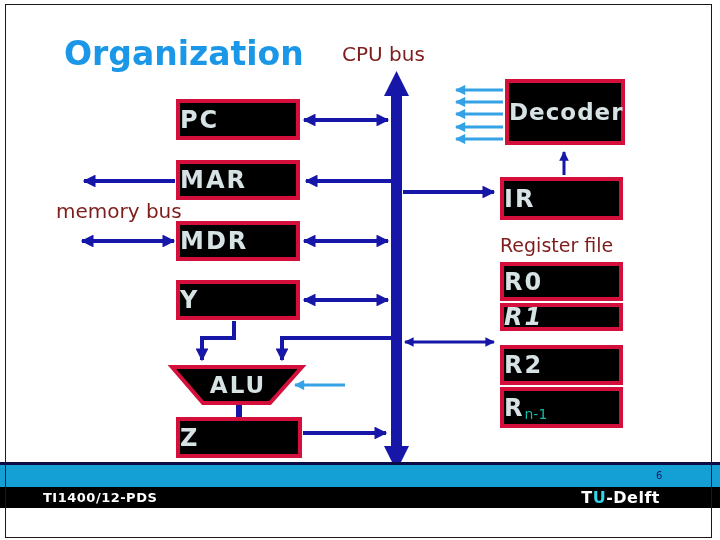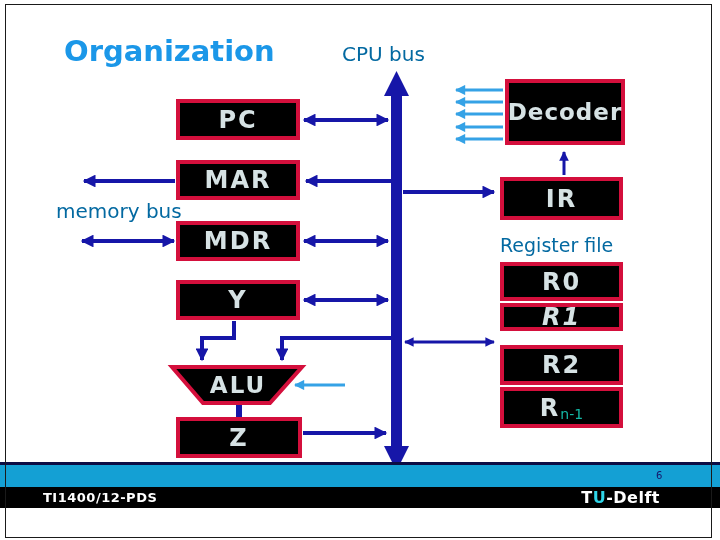--- a/index.html
+++ b/index.html
@@ -3,27 +3,27 @@
 <meta charset="utf-8">
 <style>
   html,body{margin:0;padding:0;background:#fff;}
   #slide{
     position:relative;width:720px;height:540px;background:#ffffff;overflow:hidden;
     font-family:"DejaVu Sans","Liberation Sans",sans-serif;
   }
   
   .dbox{
     position:absolute;background:#000;border:4px solid #d40f3c;box-sizing:border-box;
-    display:flex;align-items:center;justify-content:center;
+    display:flex;align-items:center;justify-content:flex-start;
     color:#d6e2e4;font-weight:bold;font-size:24px;letter-spacing:2px;z-index:2;
   }
   .dbox .sub{font-size:14px;font-weight:normal;color:#14b8a6;letter-spacing:0;align-self:flex-end;margin-bottom:2px;}
   
-  .bluelab{position:absolute;color:#0369a1;font-size:20px;z-index:2;white-space:nowrap;}
-  .title{position:absolute;left:64px;top:34px;color:#1b97e8;font-size:29px;font-weight:bold;z-index:2;white-space:nowrap;}
+  .bluelab{position:absolute;color:#7f1d1d;font-size:20px;z-index:2;white-space:nowrap;}
+  .title{position:absolute;left:64px;top:34px;color:#1b97e8;font-size:33px;font-weight:bold;z-index:2;white-space:nowrap;}
   
   #wires{position:absolute;left:0;top:0;z-index:1;}
   
   #alu-label{position:absolute;left:203px;top:372px;width:70px;text-align:center;
     color:#d6e2e4;font-weight:bold;font-size:23px;letter-spacing:2px;z-index:2;}
   
   .foot-navline{position:absolute;left:0;top:462px;width:720px;height:3px;background:#0c0c44;z-index:3;}
   .foot-cyan{position:absolute;left:0;top:465px;width:720px;height:22px;background:#14a0d4;z-index:3;}
   .foot-black{position:absolute;left:0;top:487px;width:720px;height:21px;background:#000;z-index:3;
     display:flex;align-items:center;}

